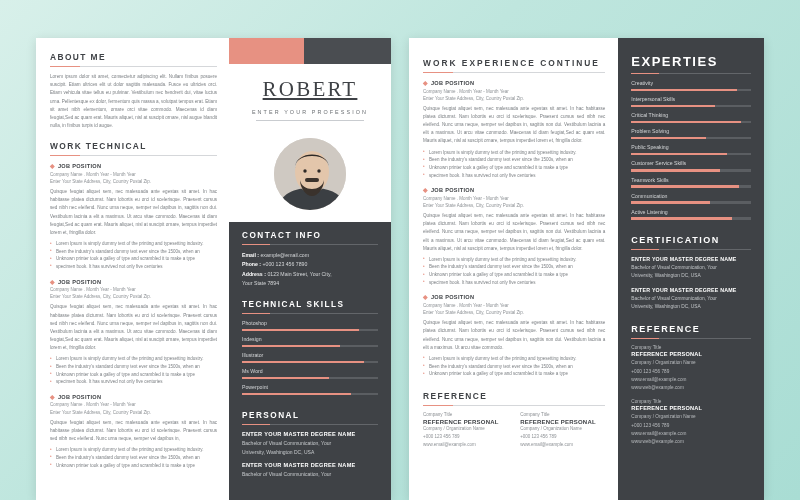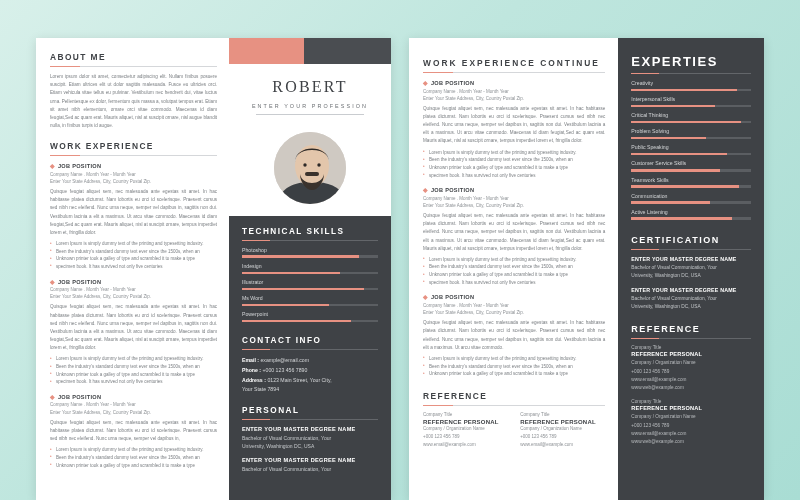--- a/index.html
+++ b/index.html
@@ -44,24 +44,25 @@
   .hdr-bar .sw2 { width: 54%; background: #4a4d51; }
 
   .name-block {
     text-align: center;
     padding: 14px 6px 6px 6px;
     background: #ffffff;
     color: #3f4246;
   }
   .name-1, .name-2 {
     font-family: "Liberation Serif", serif;
-    font-size: 16px;
+    font-size: 21px;
     letter-spacing: 2.2px;
     line-height: 1.12;
     font-weight: 400;
+    text-decoration: underline;
   }
   .profession {
     font-size: 5.4px;
     letter-spacing: 2.1px;
     margin-top: 7px;
     color: #6b6f73;
   }
   .prof-rule {
     width: 108px; height: 1px; background: #c9ccd0;
     margin: 5px auto 0 auto;
@@ -149,21 +150,21 @@
 
       <div>
         <div class="sec-title-light">ABOUT ME</div>
         <div class="rule-light"></div>
         <div class="body-txt">Lorem ipsum dolor sit amet, consectetur adipiscing elit. Nullam finibus posuere suscipit. Etiam ultrices elit ut dolor sagittis malesuada. Fusce eu ultricies orci. Etiam vehicula vitae tellus eu pulvinar. Vestibulum nec hendrerit dui, vitae luctus urna. Pellentesque ex dolor, fermentum quis massa a, volutpat tempus erat. Etiam sit amet nibh elementum, ornare orci vitae commodo. Maecenas id diam feugiat,Sed ac quam erat. Mauris aliquet, nisl at suscipit ornare, nisl augue blandit nulla, in finibus turpis id augue.</div>
       </div>
 
       <div style="height:9px"></div>
 
       <div>
-        <div class="sec-title-light">WORK EXPERIENCE</div>
+        <div class="sec-title-light">WORK TECHNICAL</div>
         <div class="rule-light"></div>
 
         <div class="job">
           <div class="job-title"><span class="dot">◆</span><span>JOB POSITION</span></div>
           <div class="job-meta">Company Name . Month Year - Month Year</div>
           <div class="job-meta" style="margin-top:-3px">Enter Your State Address, City, Country Postal Zip.</div>
           <div class="body-txt">Quisque feugiat aliquet sem, nec malesuada ante egestas sit amet. In hac habitasse platea dictumst. Nam lobortis eu orci id scelerisque. Praesent cursus sed nibh nec eleifend. Nunc urna neque, semper vel dapibus in, sagittis non dui. Vestibulum lacinia a elit a maximus. Ut arcu vitae commodo. Maecenas id diam feugiat,Sed ac quam erat. Mauris aliquet, nisl at suscipit ornare, tempus imperdiet lorem et, fringilla dolor.</div>
           <ul class="bullets">
             <li>Lorem Ipsum is simply dummy text of the printing and typesetting industry.</li>
             <li>Been the industry's standard dummy text ever since the 1500s, when an</li>
@@ -219,72 +220,72 @@
             <ellipse cx="38" cy="34" rx="17" ry="21" fill="#e3c6ab"></ellipse>
             <path d="M21 30 C21 12 55 12 55 30 C55 24 50 18 38 18 C26 18 21 24 21 30 Z" fill="#2e2a27"></path>
             <path d="M26 42 C28 54 48 54 50 42 C50 50 44 58 38 58 C32 58 26 50 26 42 Z" fill="#3a322c"></path>
             <rect x="31" y="40" width="14" height="4" rx="2" fill="#3a322c"></rect>
             <circle cx="31" cy="33" r="1.7" fill="#2e2a27"></circle>
             <circle cx="45" cy="33" r="1.7" fill="#2e2a27"></circle>
           </svg>
         </div>
       </div>
 
-      <div class="dark-section" style="padding-top:11px">
-        <div class="sec-title-dark">TECHNICAL SKILLS</div>
-        <div class="rule-dark"></div>
-
-        <div class="skill-row">
-          <div class="skill-name">Photoshop</div>
-          <div class="bar-bg">
-              <div class="bar-fg" style="width:86%"></div>
-            </div>
-        </div>
-        <div class="skill-row">
-          <div class="skill-name">Indesign</div>
-          <div class="bar-bg">
-              <div class="bar-fg" style="width:72%"></div>
-            </div>
-        </div>
-        <div class="skill-row">
-          <div class="skill-name">Illustrator</div>
-          <div class="bar-bg">
-              <div class="bar-fg" style="width:90%"></div>
-            </div>
-        </div>
-        <div class="skill-row">
-          <div class="skill-name">Ms Word</div>
-          <div class="bar-bg">
-              <div class="bar-fg" style="width:64%"></div>
-            </div>
-        </div>
-        <div class="skill-row">
-          <div class="skill-name">Powerpoint</div>
-          <div class="bar-bg">
-              <div class="bar-fg" style="width:80%"></div>
-            </div>
-        </div>
-      </div>
-
       <div class="dark-section">
         <div class="sec-title-dark">CONTACT INFO</div>
         <div class="rule-dark"></div>
         <div class="contact-line">
           <b>Email :</b>
           <span>example@email.com</span>
         </div>
         <div class="contact-line">
           <b>Phone :</b>
           <span>+000 123 456 7890</span>
         </div>
         <div class="contact-line">
           <b>Address :</b>
           <span>0123 Main Street, Your City,</span>
         </div>
         <div class="contact-line">Your State 7894</div>
+      </div>
+
+      <div class="dark-section" style="padding-top:11px">
+        <div class="sec-title-dark">TECHNICAL SKILLS</div>
+        <div class="rule-dark"></div>
+
+        <div class="skill-row">
+          <div class="skill-name">Photoshop</div>
+          <div class="bar-bg">
+              <div class="bar-fg" style="width:86%"></div>
+            </div>
+        </div>
+        <div class="skill-row">
+          <div class="skill-name">Indesign</div>
+          <div class="bar-bg">
+              <div class="bar-fg" style="width:72%"></div>
+            </div>
+        </div>
+        <div class="skill-row">
+          <div class="skill-name">Illustrator</div>
+          <div class="bar-bg">
+              <div class="bar-fg" style="width:90%"></div>
+            </div>
+        </div>
+        <div class="skill-row">
+          <div class="skill-name">Ms Word</div>
+          <div class="bar-bg">
+              <div class="bar-fg" style="width:64%"></div>
+            </div>
+        </div>
+        <div class="skill-row">
+          <div class="skill-name">Powerpoint</div>
+          <div class="bar-bg">
+              <div class="bar-fg" style="width:80%"></div>
+            </div>
+        </div>
       </div>
 
       <div class="dark-section" style="padding-top:11px">
         <div class="sec-title-dark">PERSONAL</div>
         <div class="rule-dark"></div>
         <div class="edu-item">
           <div class="edu-title">ENTER YOUR MASTER DEGREE NAME</div>
           <div class="edu-sub">Bachelor of Visual Communication, Your</div>
           <div class="edu-sub">University, Washington DC, USA</div>
         </div>

